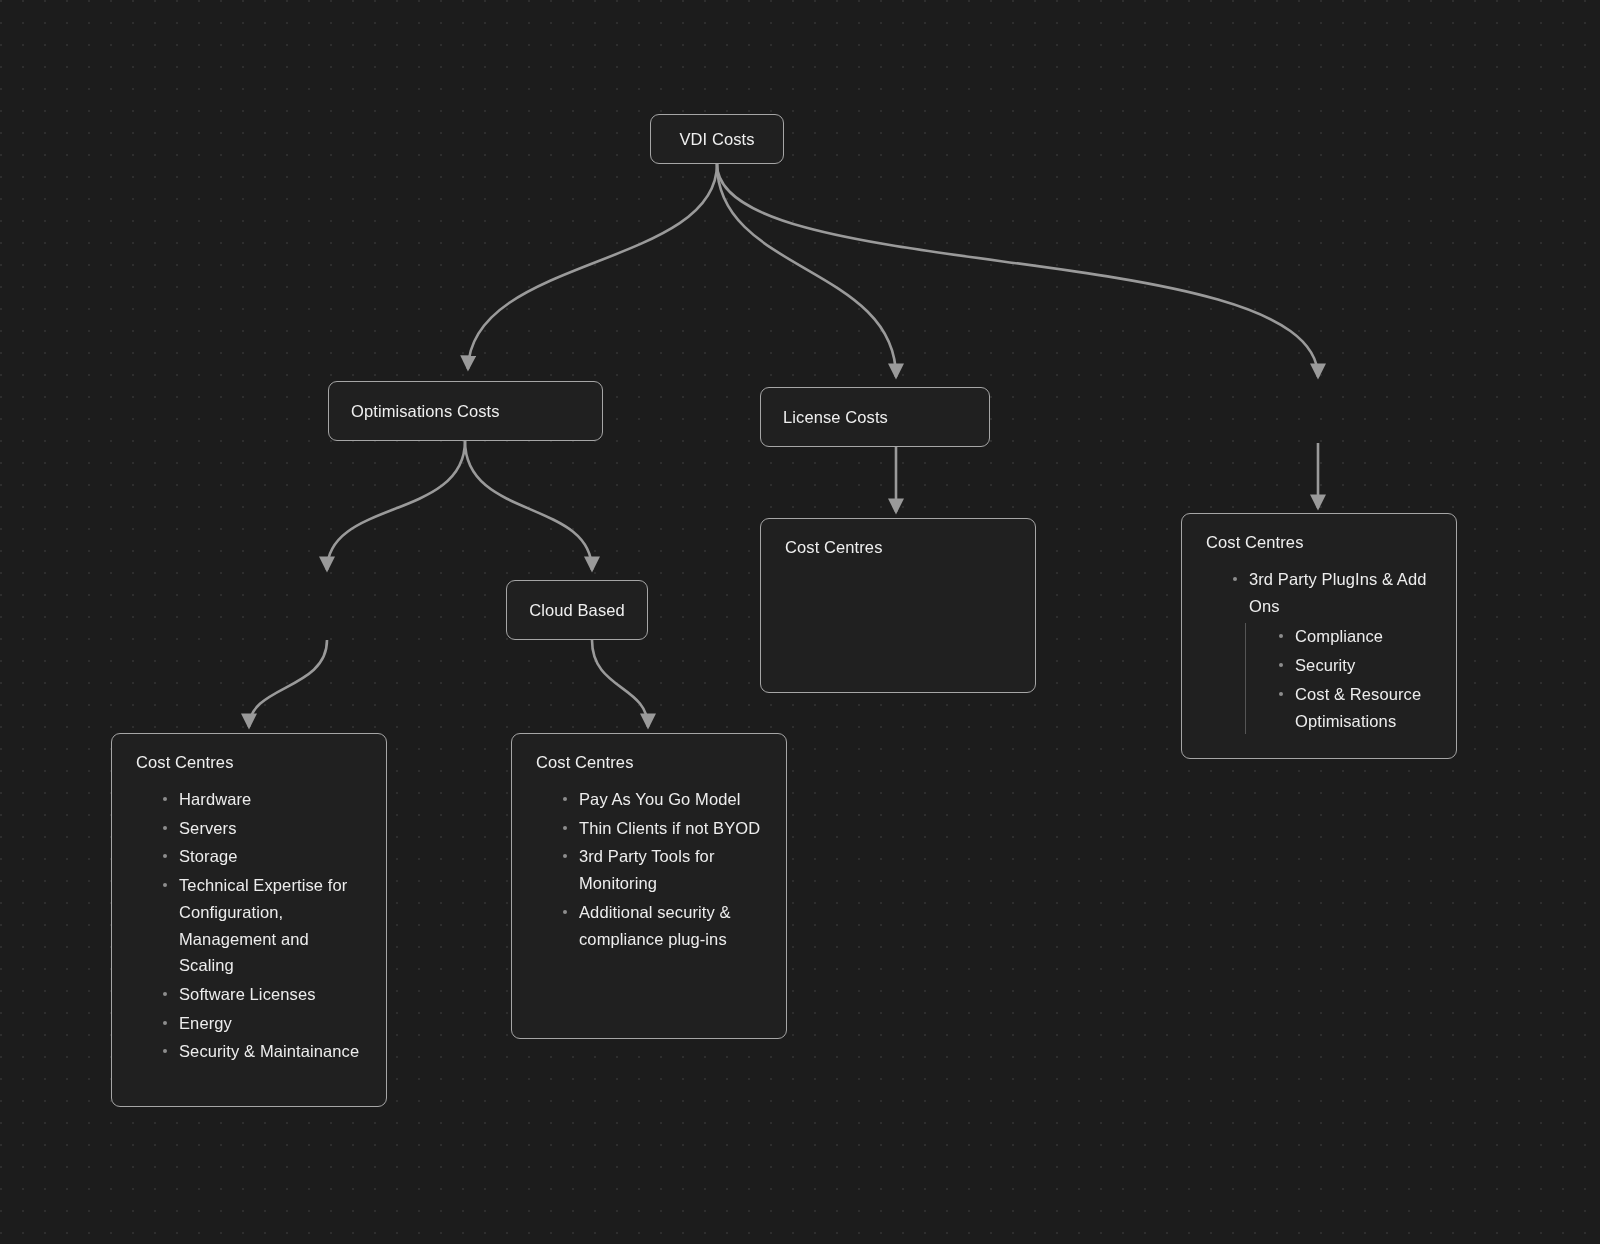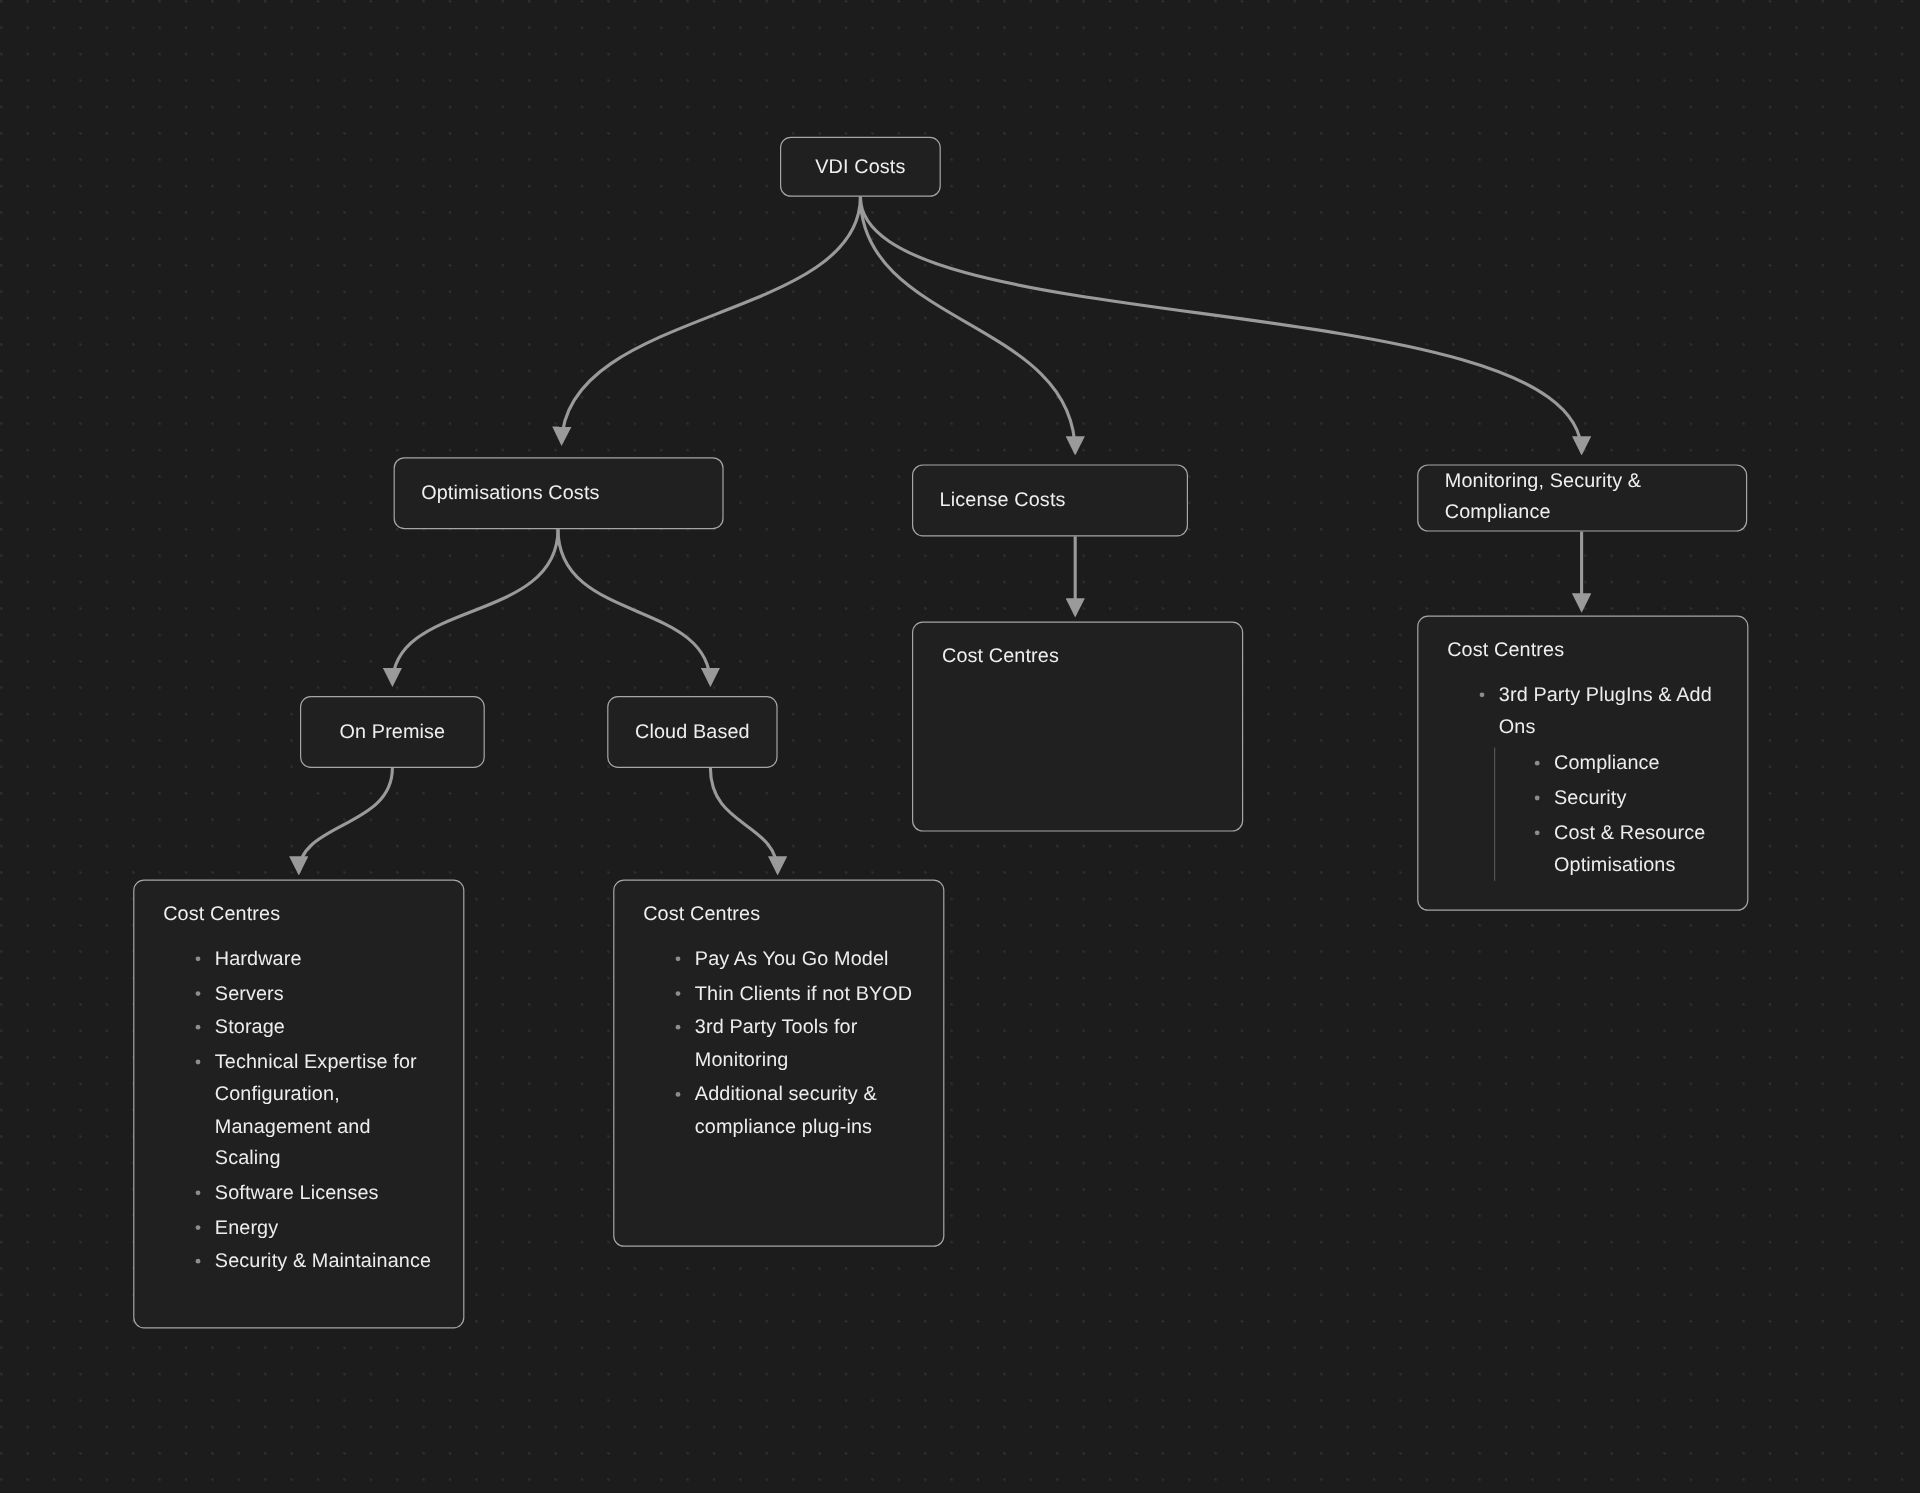--- a/index.html
+++ b/index.html
@@ -143,27 +143,21 @@
   </div>
 
   <div class="node node-simple" style="left:328px; top:381px; width:275px; height:60px;">
     <span>Optimisations Costs</span>
   </div>
 
   <div class="node node-simple" style="left:760px; top:387px; width:230px; height:60px;">
     <span>License Costs</span>
   </div>
 
-  <div class="node node-simple multi" style="left:1181px; top:387px; width:275px; height:56px;">
-    <span>Monitoring, Security &amp; Compliance</span>
-  </div>
-
-  <div class="node node-simple" style="left:250px; top:580px; width:154px; height:60px; justify-content:center;">
-    <span>On Premise</span>
-  </div>
+
 
   <div class="node node-simple" style="left:506px; top:580px; width:142px; height:60px; justify-content:center;">
     <span>Cloud Based</span>
   </div>
 
   <div class="node node-card" style="left:111px; top:733px; width:276px; min-height:374px;">
     <div class="card-title">Cost Centres</div>
     <ul class="bullets">
         <li>
           <span class="li-text">Hardware</span>

